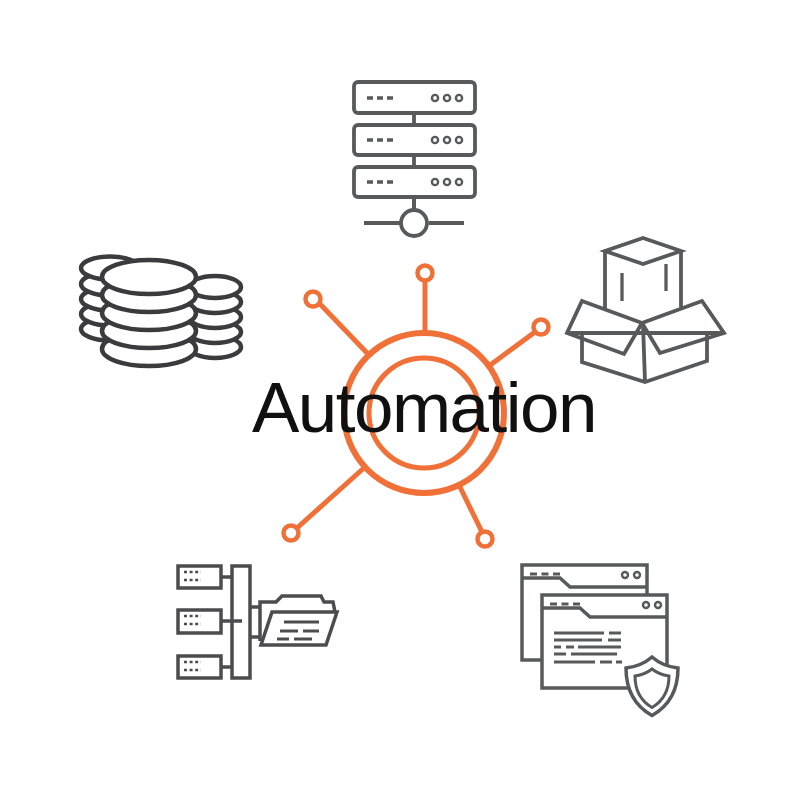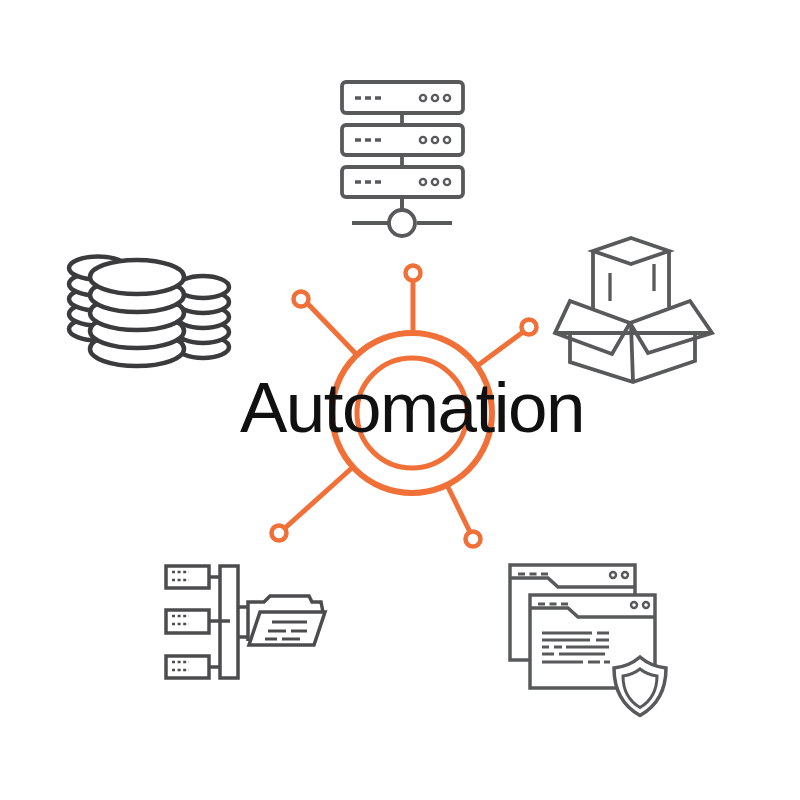--- a/index.html
+++ b/index.html
@@ -2,20 +2,21 @@
 <html style="--accent: #F07038; --icon: #58595B; --icon-dark: #3B3B3D; --icon-mid: #4C4C4E; --text: #101010; --background: #FFFFFF;"><head>
 <meta charset="utf-8">
 <style>
   html, body { margin: 0; padding: 0; background: #fff; }
   .stage {
     position: relative;
     width: 760px; height: 800px;
     background: var(--background, #fff);
     font-family: "Liberation Sans", sans-serif;
     overflow: hidden;
+    padding-left: 12px;
   }
   svg { display: block; }
   
   .accent  { stroke: var(--accent, #F07038); }
   .g1      { stroke: var(--icon, #58595B); }
   .g2      { stroke: var(--icon-dark, #3B3B3D); }
   .g3      { stroke: var(--icon-mid, #4C4C4E); }
   .nf      { fill: none; }
   .wf      { fill: var(--background, #fff); }
   .hub-label {

